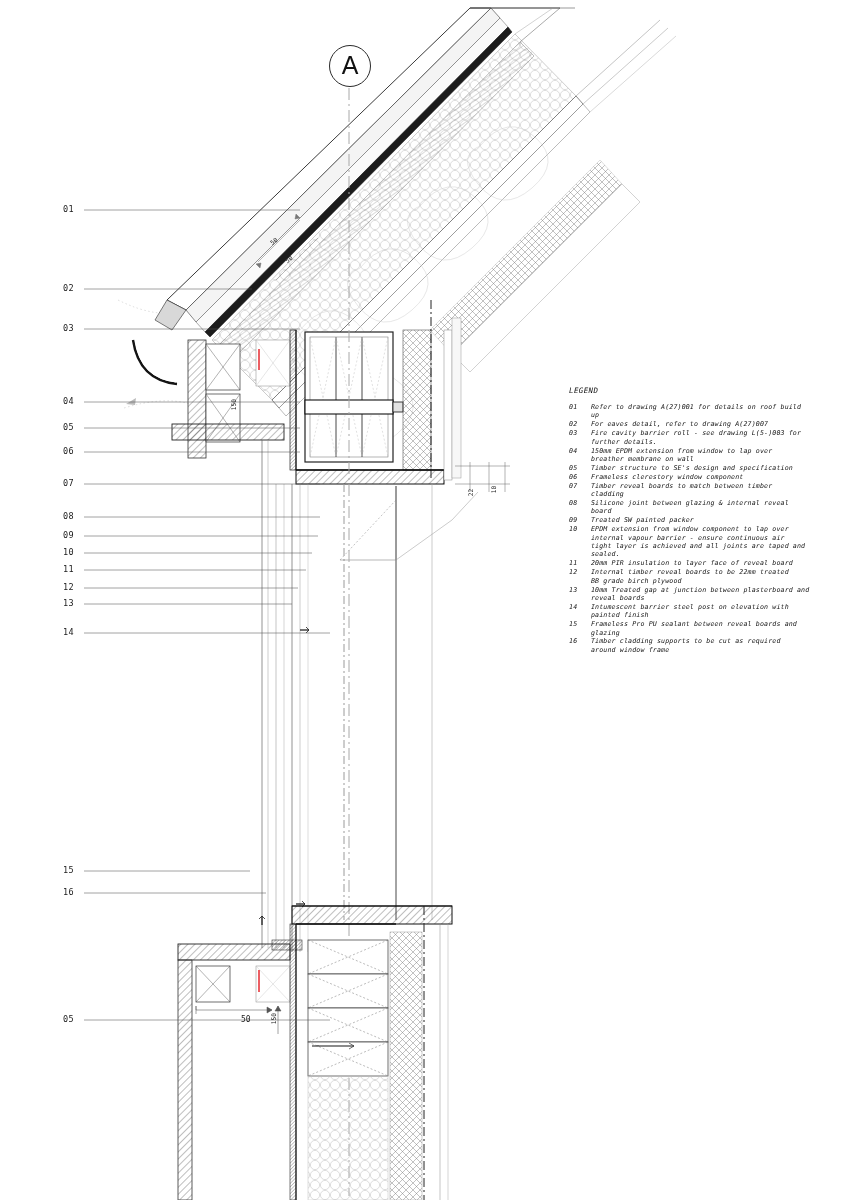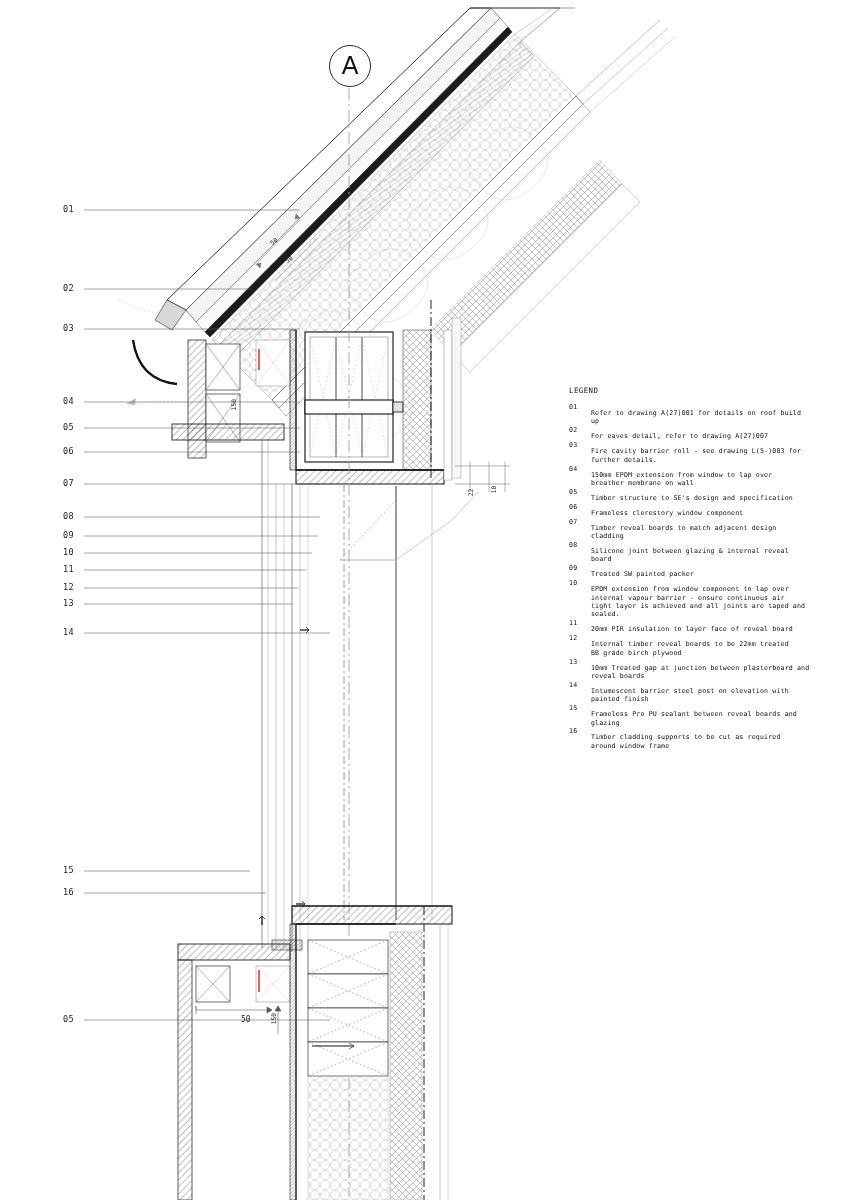--- a/index.html
+++ b/index.html
@@ -38,20 +38,21 @@
     line-height: 1;
     white-space: nowrap;
   }
 
   
   #legend {
     position: absolute;
     left: 569px;
     top: 386px;
     width: 272px;
+    font-style: italic;
   }
   #legend-title {
     font-family: "DejaVu Sans Mono", "Liberation Mono", monospace;
     font-size: 7.4px;
     color: #111;
     letter-spacing: 0.45px;
     margin-bottom: 8px;
   }
   .legend-row {
     display: flex;
@@ -67,21 +68,20 @@
     letter-spacing: 0.2px;
   }
   .legend-text {
     flex: 1 1 auto;
     font-family: "DejaVu Sans Mono", "Liberation Mono", monospace;
     font-size: 6.6px;
     color: #111;
     line-height: 8.4px;
     letter-spacing: 0.15px;
     white-space: pre-wrap;
-    margin-top: 6px;
   }
 
   
   #section-marker-a {
     position: absolute;
     left: 329px;
     top: 45px;
     width: 42px;
     height: 42px;
     border: 1.1px solid #2b2b2b;
@@ -410,21 +410,21 @@
         <div class="legend-row">
           <div class="legend-num">05</div>
           <div class="legend-text">Timber structure to SE's design and specification</div>
         </div>
         <div class="legend-row">
           <div class="legend-num">06</div>
           <div class="legend-text">Frameless clerestory window component</div>
         </div>
         <div class="legend-row">
           <div class="legend-num">07</div>
-          <div class="legend-text">Timber reveal boards to match adjacent design
+          <div class="legend-text">Timber reveal boards to match between timber
 cladding</div>
         </div>
         <div class="legend-row">
           <div class="legend-num">08</div>
           <div class="legend-text">Silicone joint between glazing &amp; internal reveal
 board</div>
         </div>
         <div class="legend-row">
           <div class="legend-num">09</div>
           <div class="legend-text">Treated SW painted packer</div>

